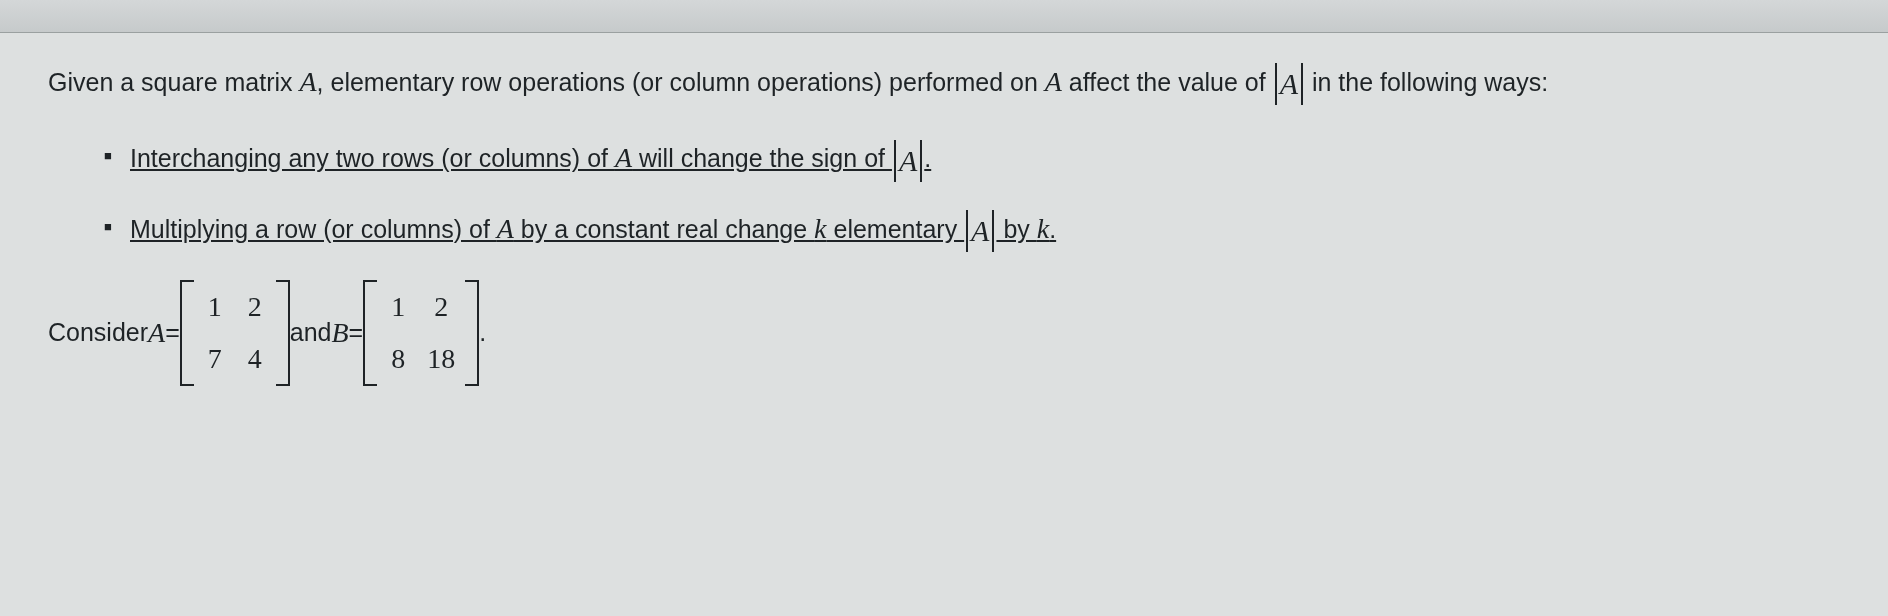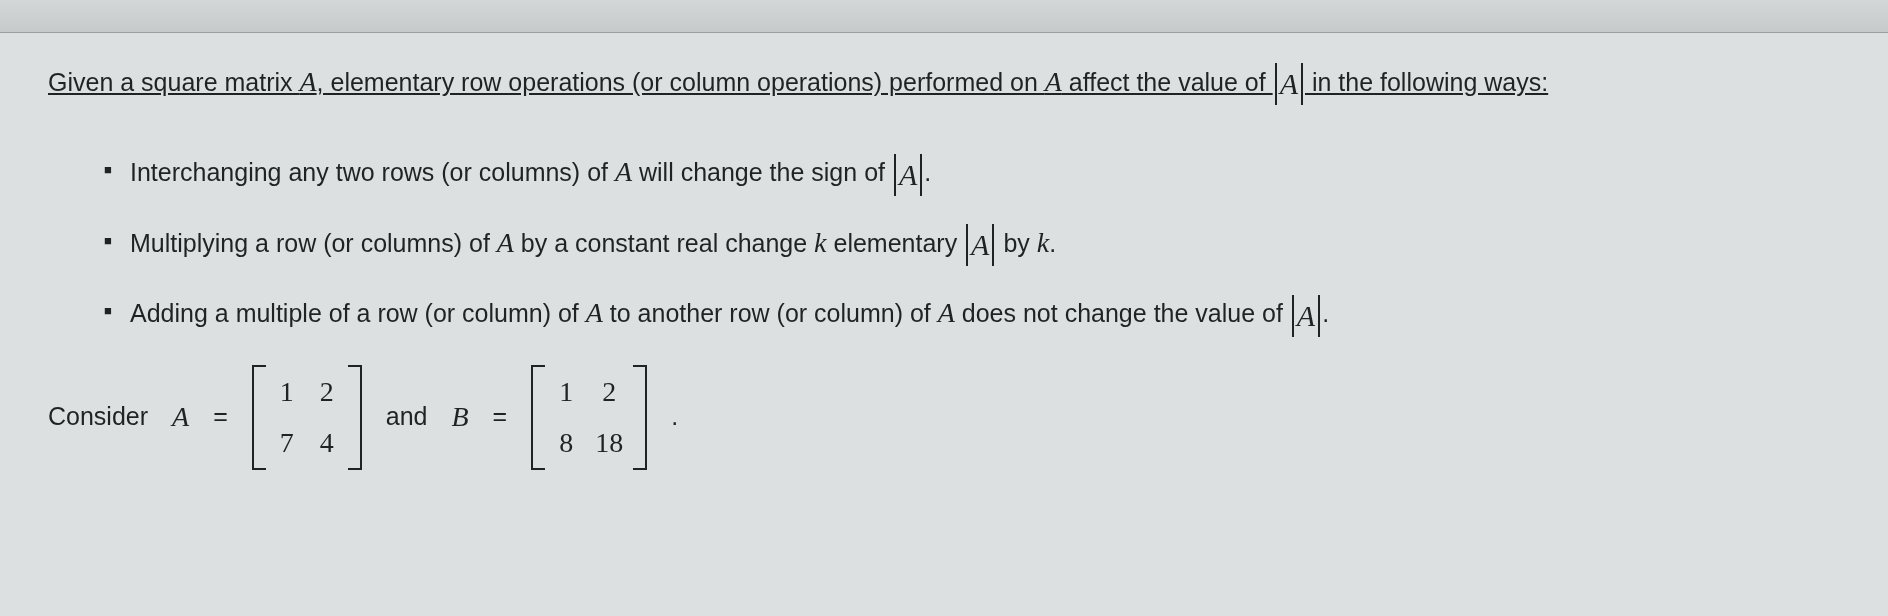--- a/index.html
+++ b/index.html
@@ -20,27 +20,27 @@
   .page {
     padding: 30px 48px 0 48px;
     background: #dde0e0;
     min-height: 584px;
     box-sizing: border-box;
     color: #1e2326;
     font-size: 25px;
     line-height: 1.35;
   }
   .intro {
-    margin-bottom: 48px;
-    text-decoration: underline;
+    margin-bottom: 34px;
   }
   ul.rules {
     list-style: none;
     padding: 0;
     margin: 0 0 28px 56px;
+    text-decoration: underline;
   }
   ul.rules li {
     margin-bottom: 28px;
     position: relative;
     padding-left: 26px;
   }
   ul.rules li::before {
     content: "■";
     position: absolute;
     left: 0;
@@ -93,44 +93,41 @@
     row-gap: 14px;
     padding: 8px 10px;
     font-family: "Times New Roman", Times, serif;
     font-size: 28px;
     text-align: center;
   }
   .matrix span { min-width: 22px; }
   .eqline {
     display: flex;
     align-items: center;
-    gap: 24px;
+    gap: 0;
     flex-wrap: wrap;
   }
 </style>
 </head>
 <body>
 
 <div class="topbar"></div>
 
 <div class="page">
 
   <div class="intro">
     <span>Given a square matrix </span><span class="ital">A</span><span>, elementary row operations (or column operations) performed on </span><span class="ital">A</span><span> affect the value of </span><span class="det"><span class="ital">A</span></span><span> in the following ways:</span>
   </div>
 
   <ul class="rules">
     <li>
       <span>Interchanging any two rows (or columns) of </span><span class="ital">A</span><span> will change the sign of </span><span class="det"><span class="ital">A</span></span><span>.</span>
     </li>
     <li>
       <span>Multiplying a row (or columns) of </span><span class="ital">A</span><span> by a constant real change </span><span class="ital">k</span><span> elementary </span><span class="det"><span class="ital">A</span></span><span> by </span><span class="ital">k</span><span>.</span>
-    </li>
-    <li>
-      <span>Adding a multiple of a row (or column) of </span><span class="ital">A</span><span> to another row (or column) of </span><span class="ital">A</span><span> does not change the value of </span><span class="det"><span class="ital">A</span></span><span>.</span>
     </li>
   </ul>
 
   <div class="consider eqline">
     <span>Consider </span>
     <span class="ital">A</span>
     <span> = </span>
     <span class="matrixwrap">
       <span class="bracket left"></span>
       <span class="matrix">

